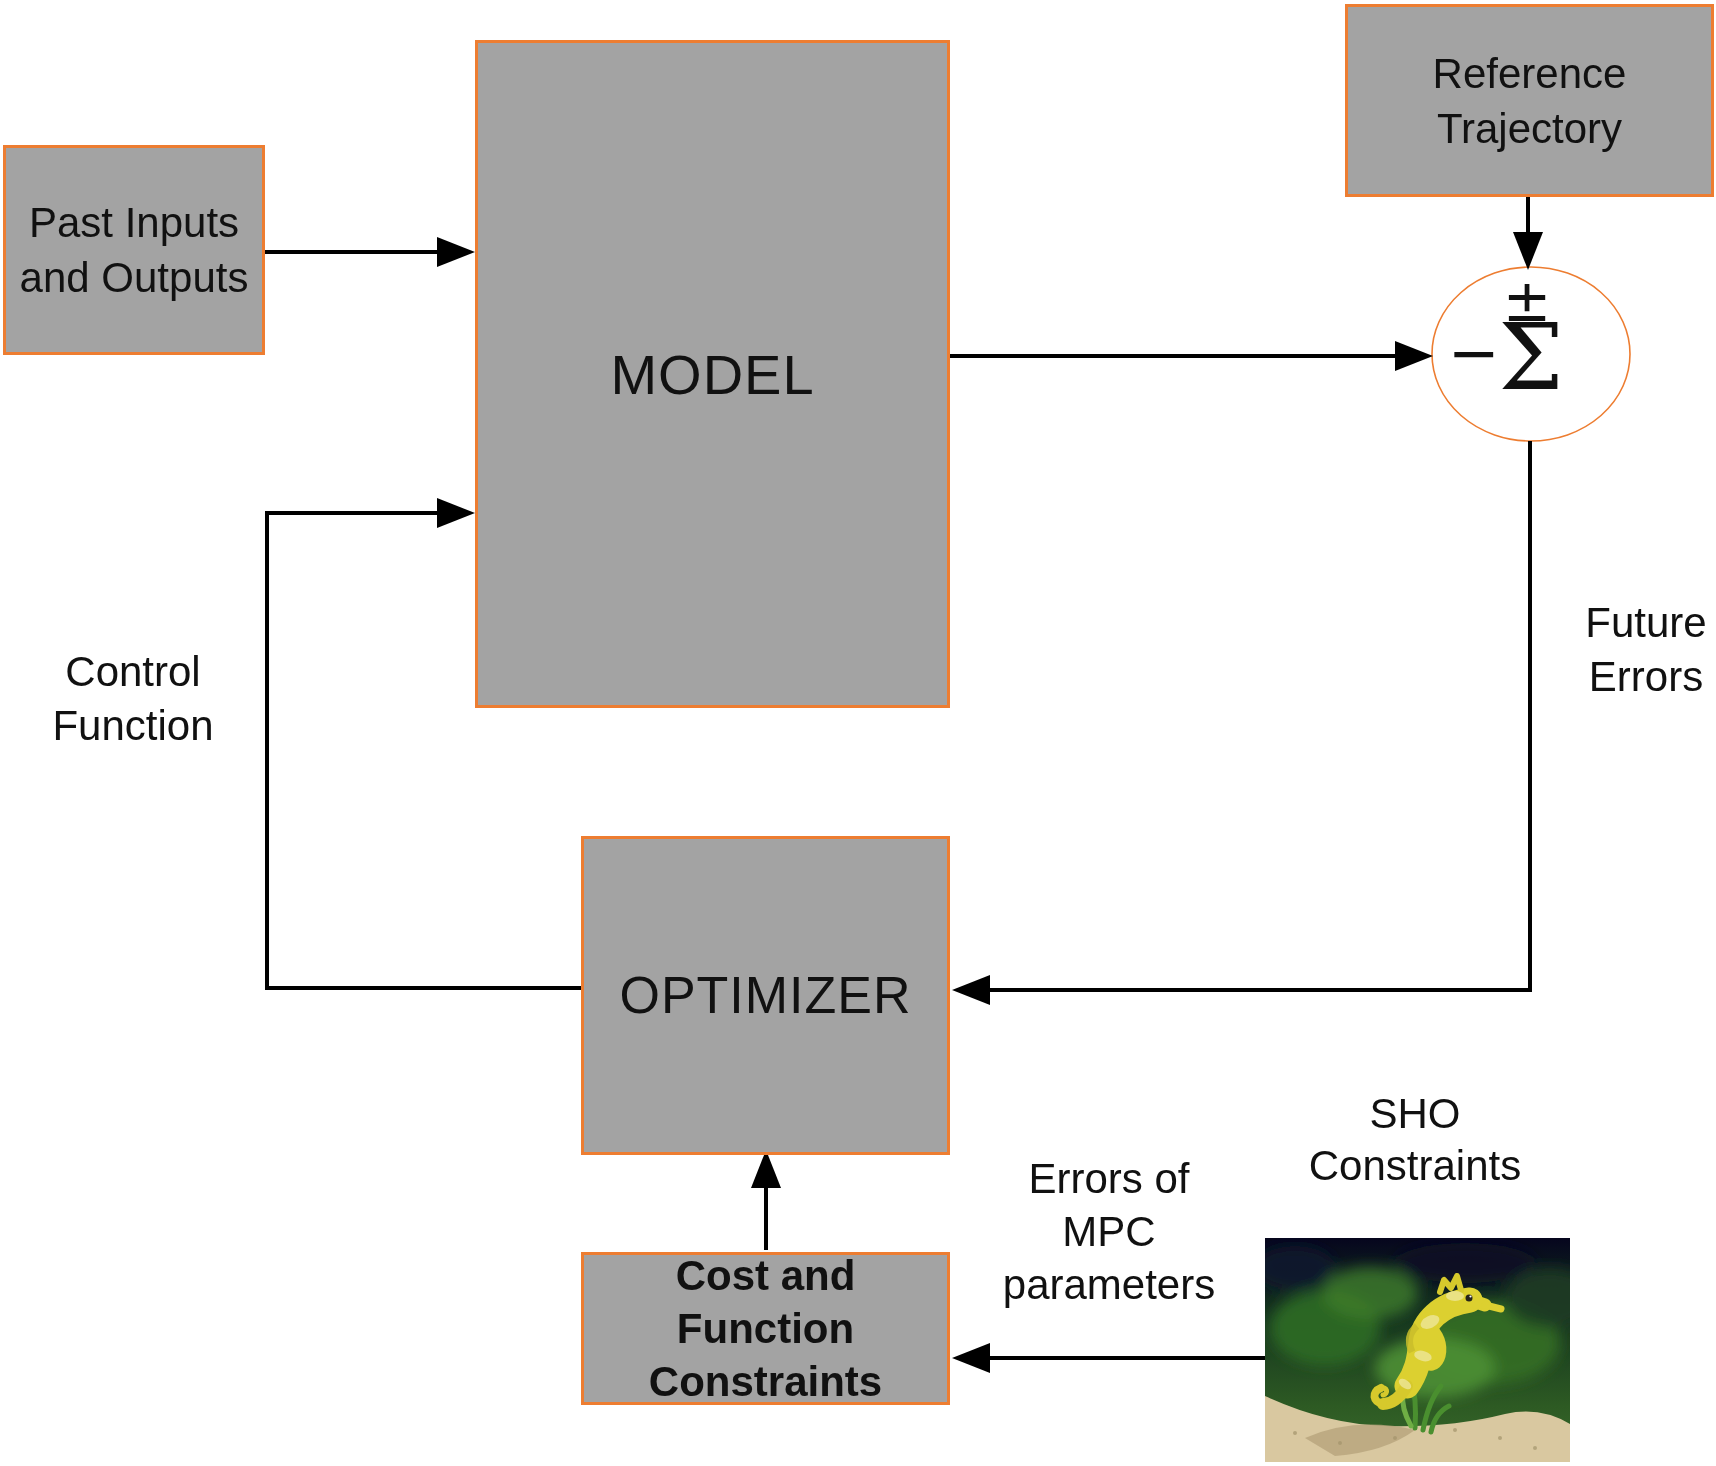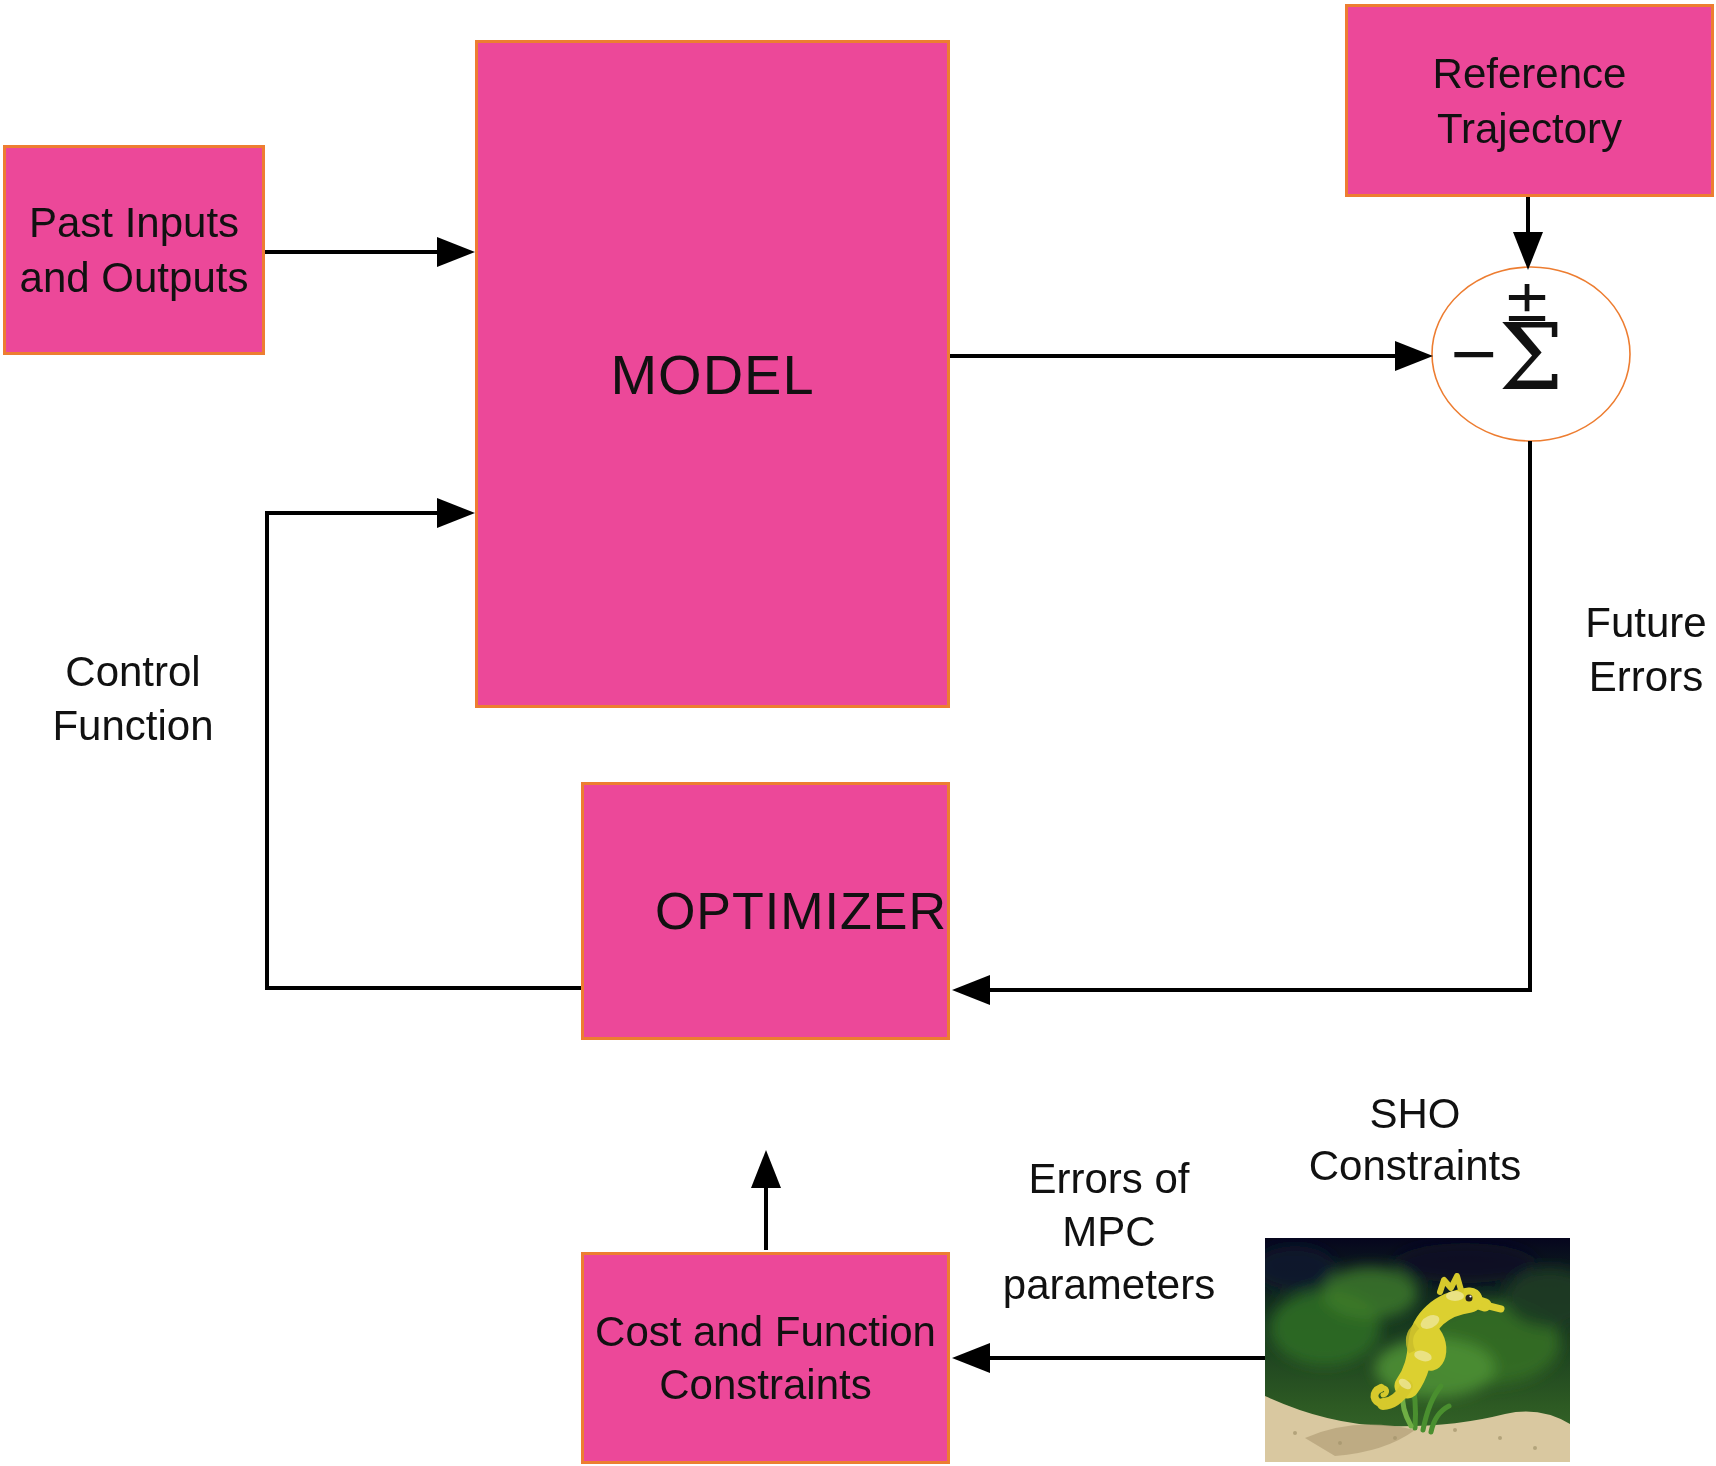--- a/index.html
+++ b/index.html
@@ -4,35 +4,35 @@
 <style>
   :root { --accent:#ED7D31; --ink:#111111; }
   html,body { margin:0; padding:0; background:#ffffff; }
   .canvas {
     position:relative; width:1716px; height:1466px; background:#ffffff;
     font-family:"Liberation Sans", sans-serif; color:var(--ink); overflow:hidden;
   }
   .wires { position:absolute; left:0; top:0; width:1716px; height:1466px; }
   .box {
     position:absolute; box-sizing:border-box; border:3px solid var(--accent);
-    background:#ec4899; display:flex; flex-direction:column;
+    background:#a3a3a3; display:flex; flex-direction:column;
     align-items:center; justify-content:center; text-align:center;
   }
   .box-label { font-size:42px; line-height:55px; }
   .title-label { letter-spacing:1px; }
   .float-label {
     position:absolute; text-align:center; font-size:42px; line-height:54px;
   }
   #box-past      { left:3px;    top:145px;  width:262px; height:210px; }
   #box-model     { left:475px;  top:40px;   width:475px; height:668px; }
   #box-model .title-label { font-size:56px; }
   #box-ref       { left:1345px; top:4px;    width:369px; height:193px; }
-  #box-optimizer { left:581px;  top:782px;  width:369px; height:258px;align-items:flex-end; }
+  #box-optimizer { left:581px;  top:836px;  width:369px; height:319px; }
   #box-optimizer .title-label { font-size:52px; }
-  #box-cost      { left:581px;  top:1252px; width:369px; height:212px; }
+  #box-cost      { left:581px;  top:1252px; width:369px; height:153px;font-weight:bold; }
   #box-cost .box-label { line-height:53px; }
   #label-control { left:13px;   top:645px;  width:240px; }
   #label-future  { left:1536px; top:596px;  width:220px; }
   #label-tuning  { left:979px;  top:1152px; width:260px; line-height:53px; }
   #label-sho     { left:1255px; top:1088px; width:320px; line-height:52px; }
   .sum-sigma  { font-family:"DejaVu Serif", serif; font-size:92px; fill:var(--ink); }
   .sum-sign   { font-family:"DejaVu Sans", sans-serif; fill:var(--ink); }
 </style>
 </head>
 <body>

